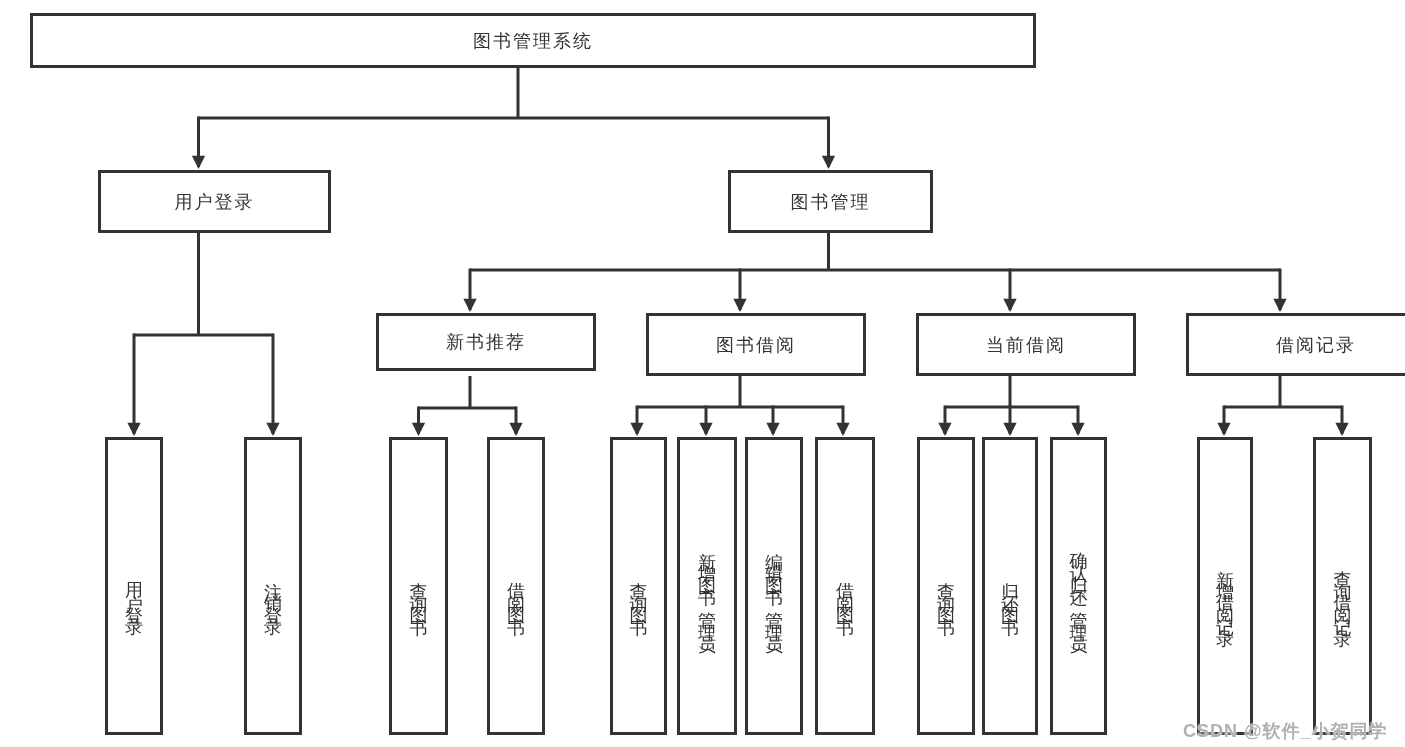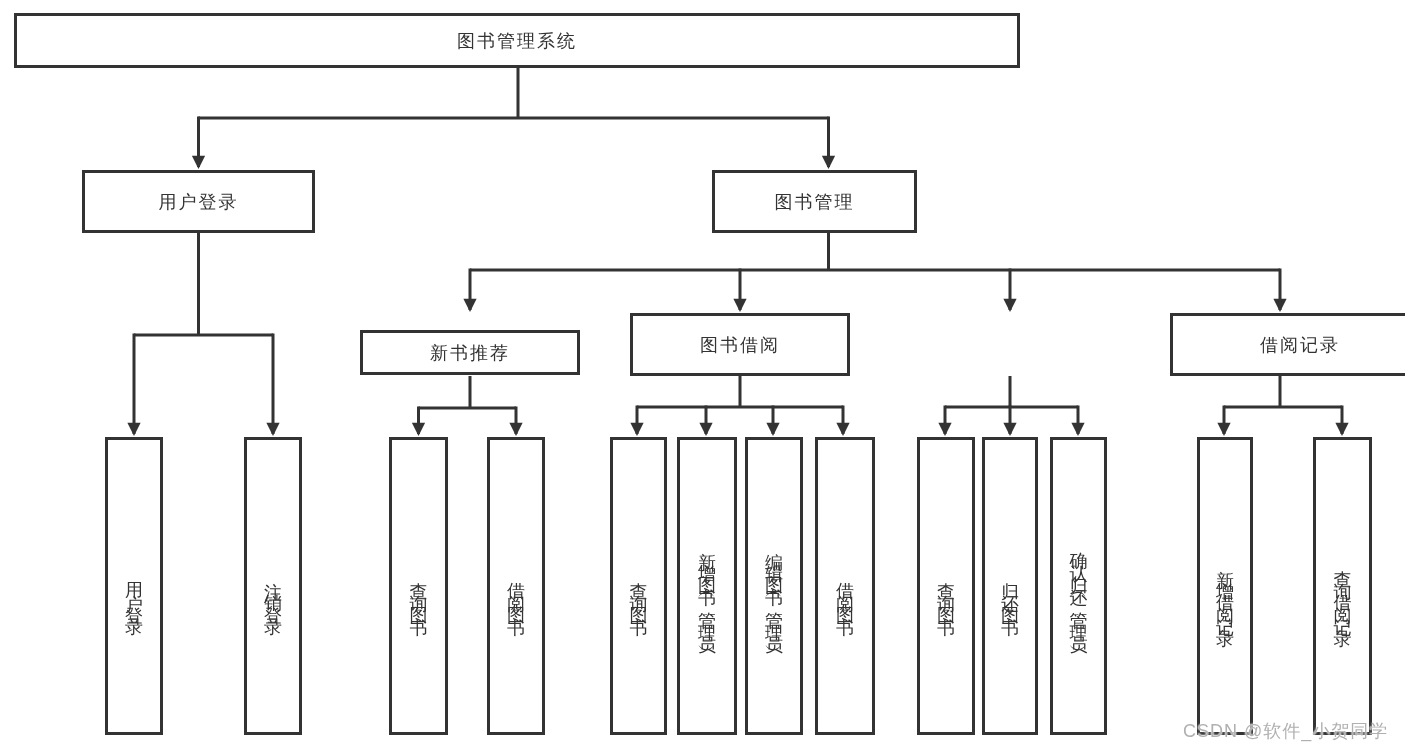--- a/index.html
+++ b/index.html
@@ -15,40 +15,41 @@
   .wires { position: absolute; left: 0; top: 0; }
   .node {
     position: absolute;
     box-sizing: border-box;
     border: 3px solid #333333;
     background: #ffffff;
     display: flex;
     align-items: center;
     justify-content: center;
   }
-  .hnode { font-size: 18px; letter-spacing: 2px; white-space: nowrap; }
+  .hnode { font-size: 18px; letter-spacing: 2px; white-space: nowrap; margin-left: 16px; }
   .vnode span {
     writing-mode: vertical-rl;
     text-orientation: mixed;
     font-size: 18px;
     letter-spacing: 12px;
     line-height: 1;
     margin-bottom: -12px;
     white-space: nowrap;
   }
   .watermark {
     position: absolute;
     left: 1183px;
     top: 719px;
     font-size: 18px;
     letter-spacing: 1px;
     color: #b0b0b0;
     text-shadow: 0 0 2px #ffffff, 0 0 2px #ffffff;
     white-space: nowrap;
     z-index: 5;
+    font-weight: bold;
   }
 </style>
 </head>
 <body>
 
 <div class="canvas">
 
   <svg class="wires" width="1405" height="747" viewBox="0 0 1405 747" fill="none" stroke="#333333" stroke-width="3">
     <defs>
       <marker id="arw" viewBox="0 0 10 10" refX="8.5" refY="5" markerWidth="6" markerHeight="4.4" orient="auto-start-reverse">
@@ -88,22 +89,23 @@
     <path d="M1280,376 V407 M1224,407 H1342"></path>
     <line x1="1224" y1="405.5" x2="1224" y2="434" marker-end="url(#arw)"></line>
     <line x1="1342" y1="405.5" x2="1342" y2="434" marker-end="url(#arw)"></line>
   </svg>
 
   <div class="node hnode" style="left:14px; top:13px; width:1006px; height:55px;">图书管理系统</div>
 
   <div class="node hnode" style="left:82px; top:170px; width:233px; height:63px;">用户登录</div>
   <div class="node hnode" style="left:712px; top:170px; width:205px; height:63px;">图书管理</div>
 
-  <div class="node hnode" style="left:360px; top:330px; width:220px; height:45px;">新书推荐</div>
+  <div class="node hnode" style="left:360px; top:313px; width:220px; height:58px;">新书推荐</div>
   <div class="node hnode" style="left:630px; top:313px; width:220px; height:63px;">图书借阅</div>
+  <div class="node hnode" style="left:900px; top:313px; width:220px; height:63px;">当前借阅</div>
   <div class="node hnode" style="left:1170px; top:313px; width:260px; height:63px;">借阅记录</div>
 
   <div class="node vnode" style="left:105px; top:437px; width:58px; height:298px;">
     <span>用户登录</span>
   </div>
   <div class="node vnode" style="left:244px; top:437px; width:58px; height:298px;">
     <span>注销登录</span>
   </div>
 
   <div class="node vnode" style="left:389px; top:437px; width:59px; height:298px;">

